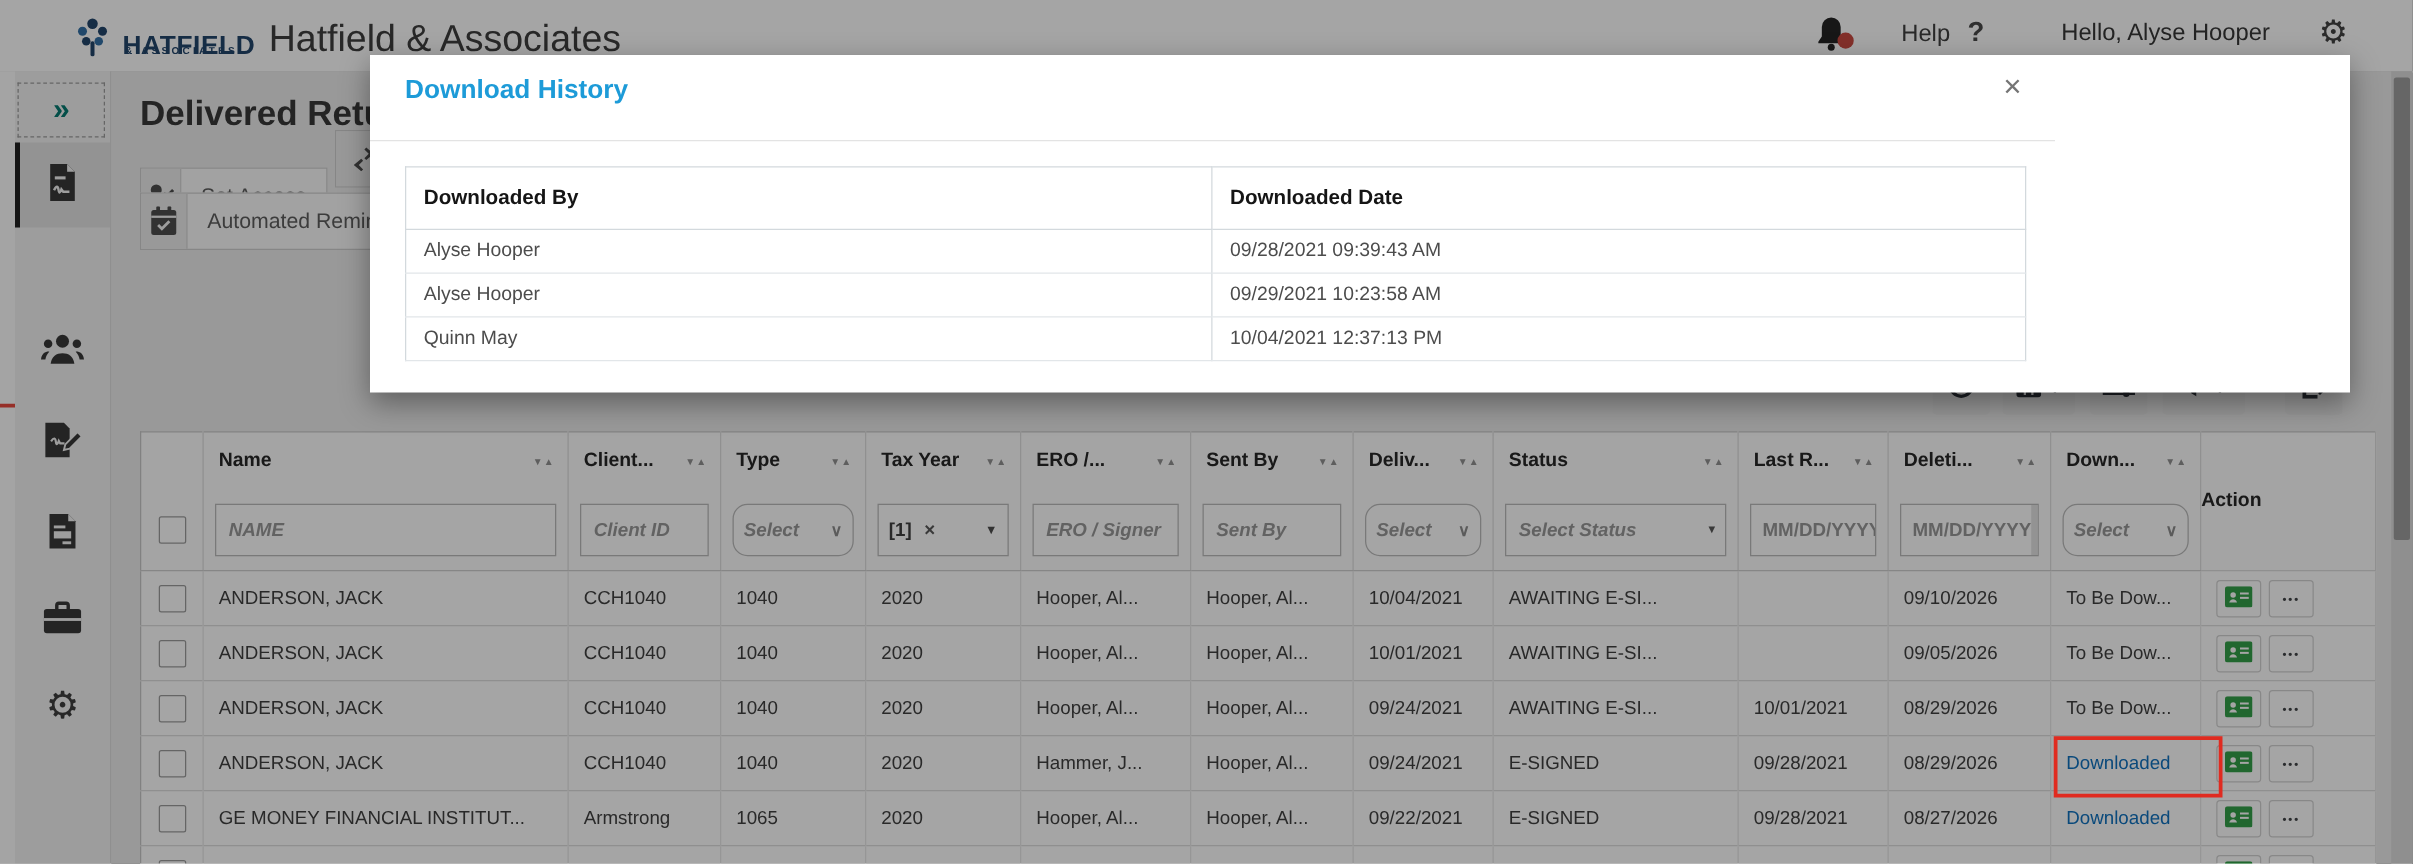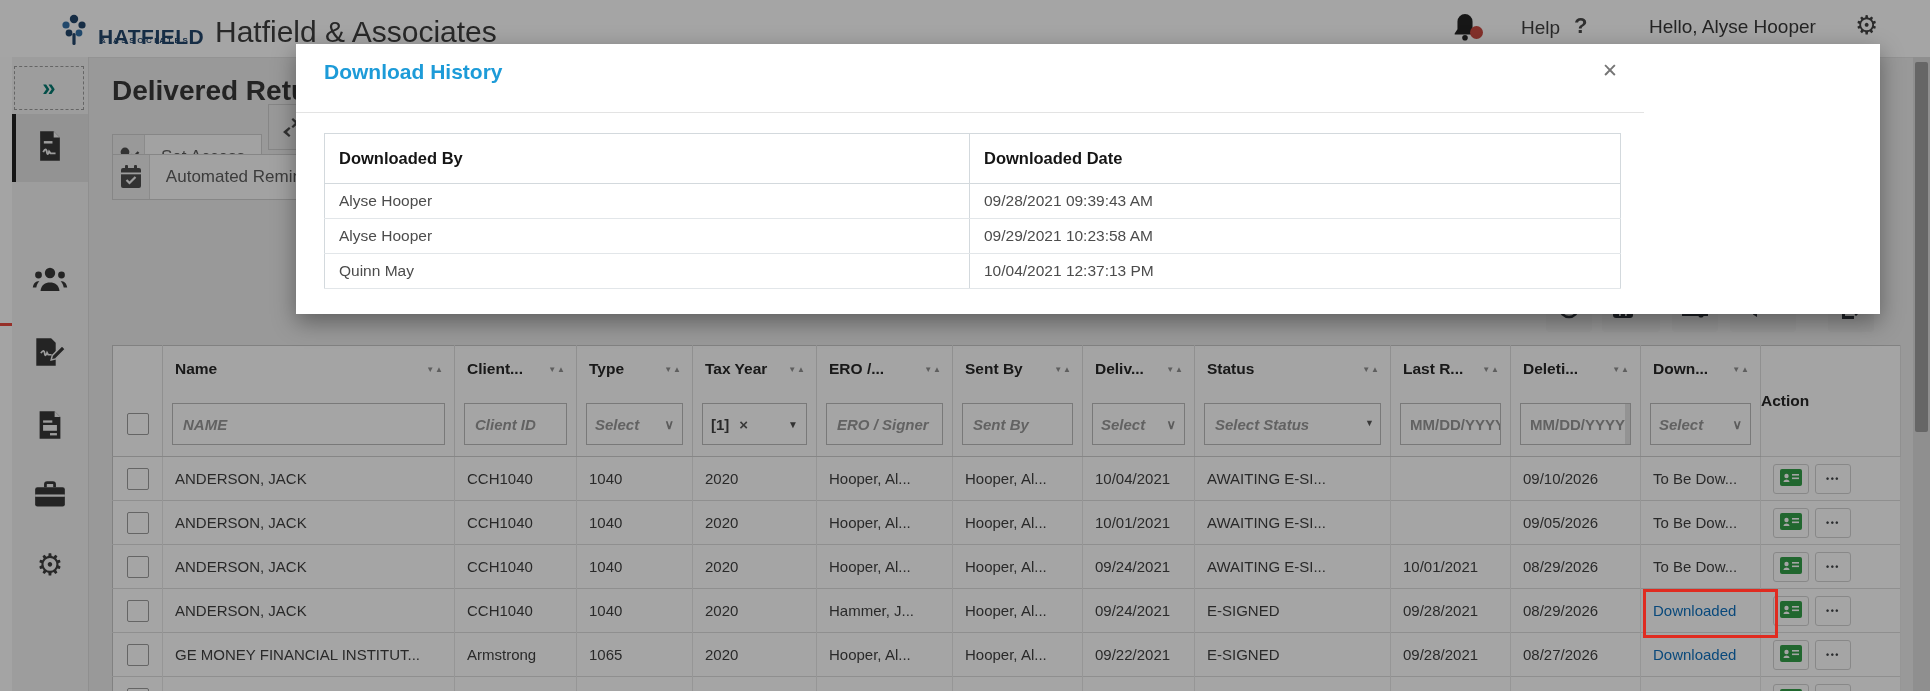--- a/index.html
+++ b/index.html
@@ -58,21 +58,21 @@
   tr.h-filter th{height:64px;border-bottom:1px solid #cfcfcf;}
   .hlab{display:flex;align-items:center;justify-content:space-between;padding:0 10px 0 12px;font-size:15.5px;font-weight:700;color:#222;}
   .sort{font-size:8px;color:#8f8f8f;letter-spacing:1px;white-space:nowrap;flex:none;}
   .action-h{font-size:15.5px;font-weight:700;color:#222;text-align:left;padding-left:18px;}
   .fcell{display:flex;align-items:center;justify-content:flex-start;padding:0 9px;}
   .f-input,.f-select,.f-tag,.f-date{height:40px;border:1px solid #b9b9b9;background:#fff;display:flex;align-items:center;
         overflow:hidden;width:100%;}
   .f-input{padding:0 10px;}
   .ph{color:#969696;font-style:italic;font-size:15px;white-space:nowrap;}
   .ph.upright{font-style:normal;}
-  .f-select{padding:0 8px;justify-content:space-between;}
+  .f-select{padding:0 8px;justify-content:space-between;border-radius:12px;}
   .chev{color:#8a8a8a;font-size:13px;flex:none;}
   .f-tag{padding:0 8px;gap:10px;}
   .tagv{font-size:15px;color:#3c3c3c;}
   .tagx{color:#555;font-size:15px;cursor:pointer;}
   .tagc{color:#4a4a4a;font-size:10px;cursor:pointer;margin-left:auto;}
   .f-date{justify-content:space-between;padding-left:9px;}
   .f-date .xseg{width:24px;align-self:stretch;background:#e2e2e2;display:flex;align-items:center;justify-content:center;
         font-size:13px;color:#333;cursor:pointer;flex:none;}
   .f-ms{position:relative;padding-right:22px;}
   .f-ms .msc{position:absolute;right:6px;top:14px;font-size:9px;color:#555;}

